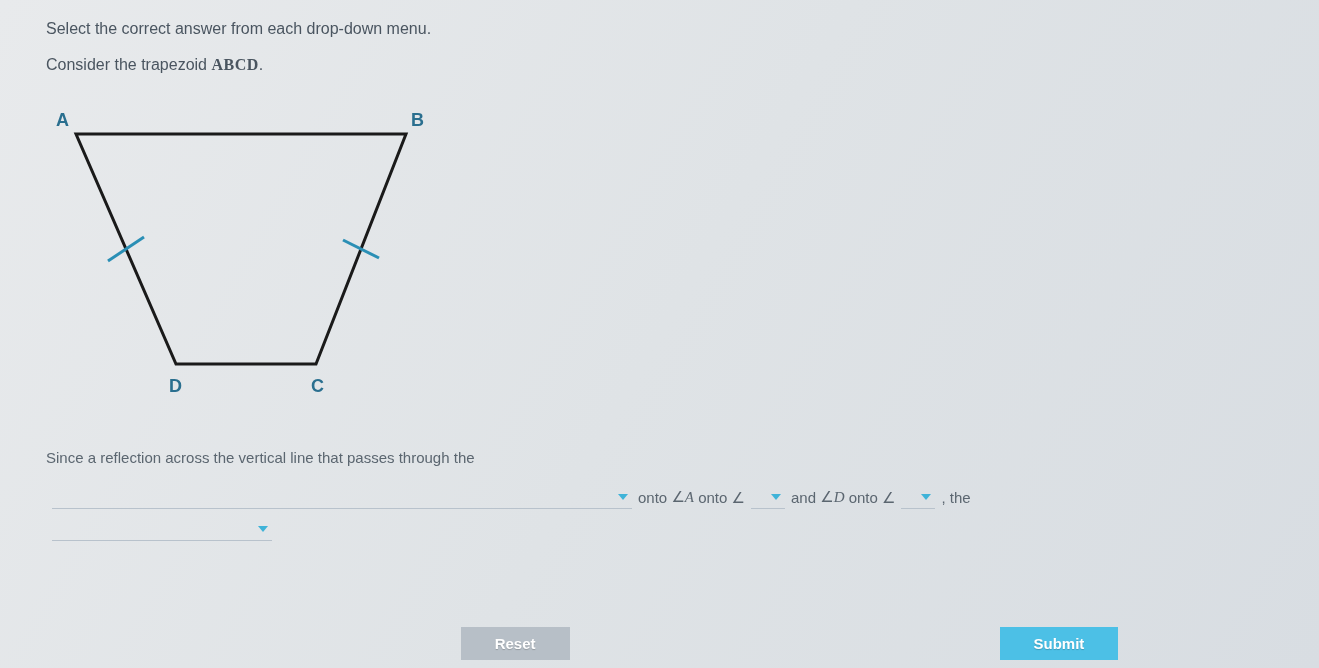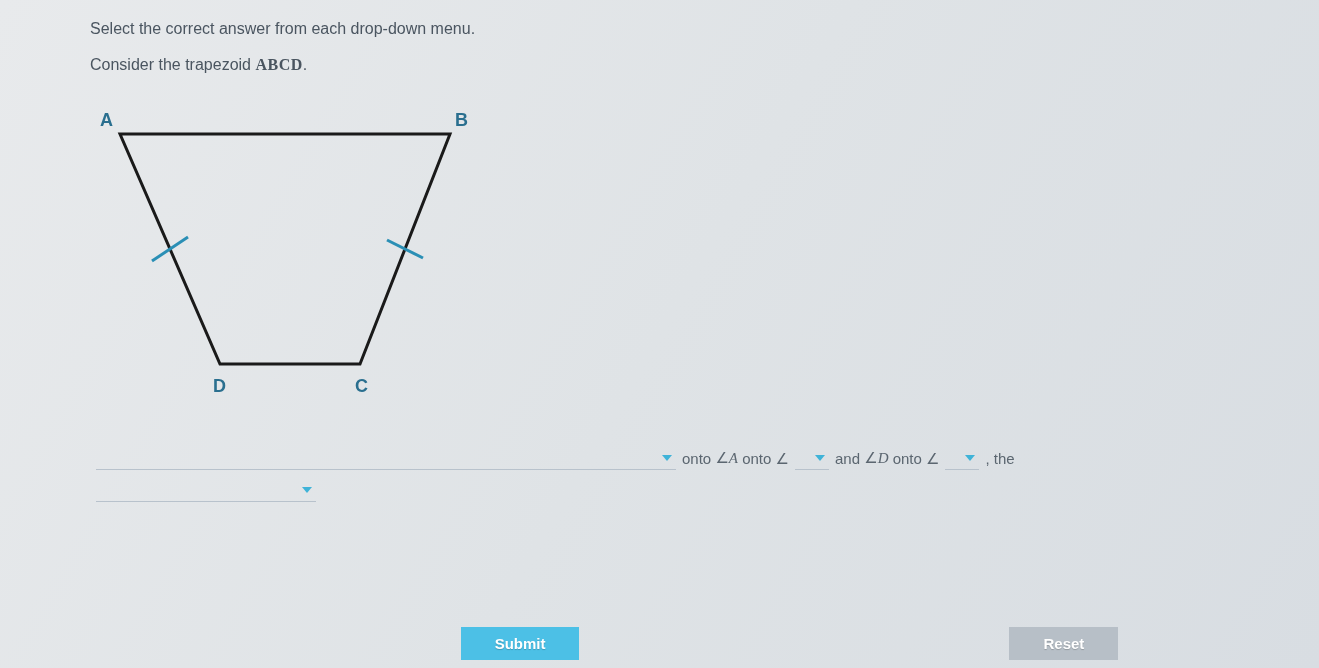--- a/index.html
+++ b/index.html
@@ -7,21 +7,21 @@
     margin: 0;
     padding: 0;
     font-family: 'Segoe UI', Arial, sans-serif;
     background: linear-gradient(120deg, #e8eaec 0%, #dfe3e6 50%, #d8dde2 100%);
     width: 1319px;
     height: 668px;
     overflow: hidden;
     color: #4a5560;
   }
   .page {
-    padding: 20px 90px;
+    padding: 20px 46px;
   }
   .instruction {
     font-size: 16px;
     color: #4a5560;
     margin-bottom: 18px;
   }
   .consider {
     font-size: 16px;
     color: #4a5560;
     margin-bottom: 20px;
@@ -130,20 +130,23 @@
       <line x1="297" y1="146" x2="333" y2="164" stroke="#2a8fb5" stroke-width="3"></line>
       <text x="10" y="32">A</text>
       <text x="365" y="32">B</text>
       <text x="123" y="298">D</text>
       <text x="265" y="298">C</text>
     </svg>
   </div>
 
   <div class="sentence-area">
     <div class="flow-row">
+      <span class="txt">Since a reflection across the vertical line that passes through the</span>
+    </div>
+    <div class="flow-row">
       <span class="dd wide1">
           <span class="caret"></span>
         </span>
       <span class="txt">onto </span>
       <span class="angle"><span class="angle-sym">∠</span><span>A</span></span>
       <span class="txt"> onto </span>
       <span class="angle-sym">∠</span>
       <span class="dd small">
           <span class="caret"></span>
         </span>
@@ -158,15 +161,15 @@
     </div>
     <div class="flow-row">
       <span class="dd wide2">
           <span class="caret"></span>
         </span>
     </div>
   </div>
 </div>
 
 <div class="buttons">
+  <button class="btn btn-reset">Reset</button>
   <button class="btn btn-submit">Submit</button>
-  <button class="btn btn-reset">Reset</button>
 </div>
 
 </body></html>

